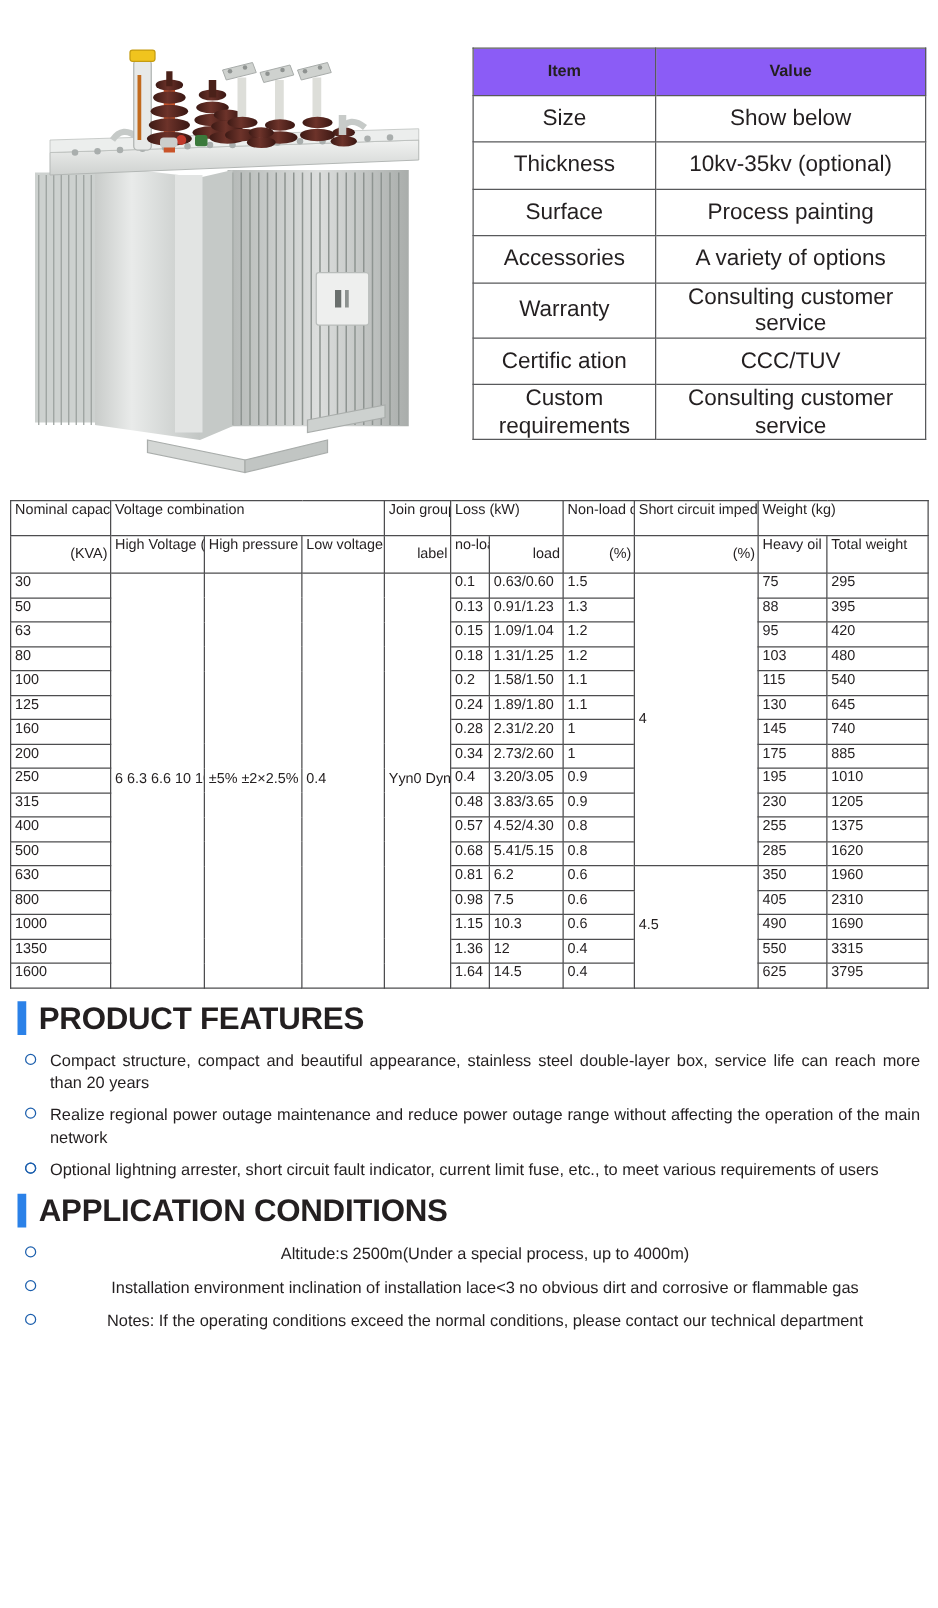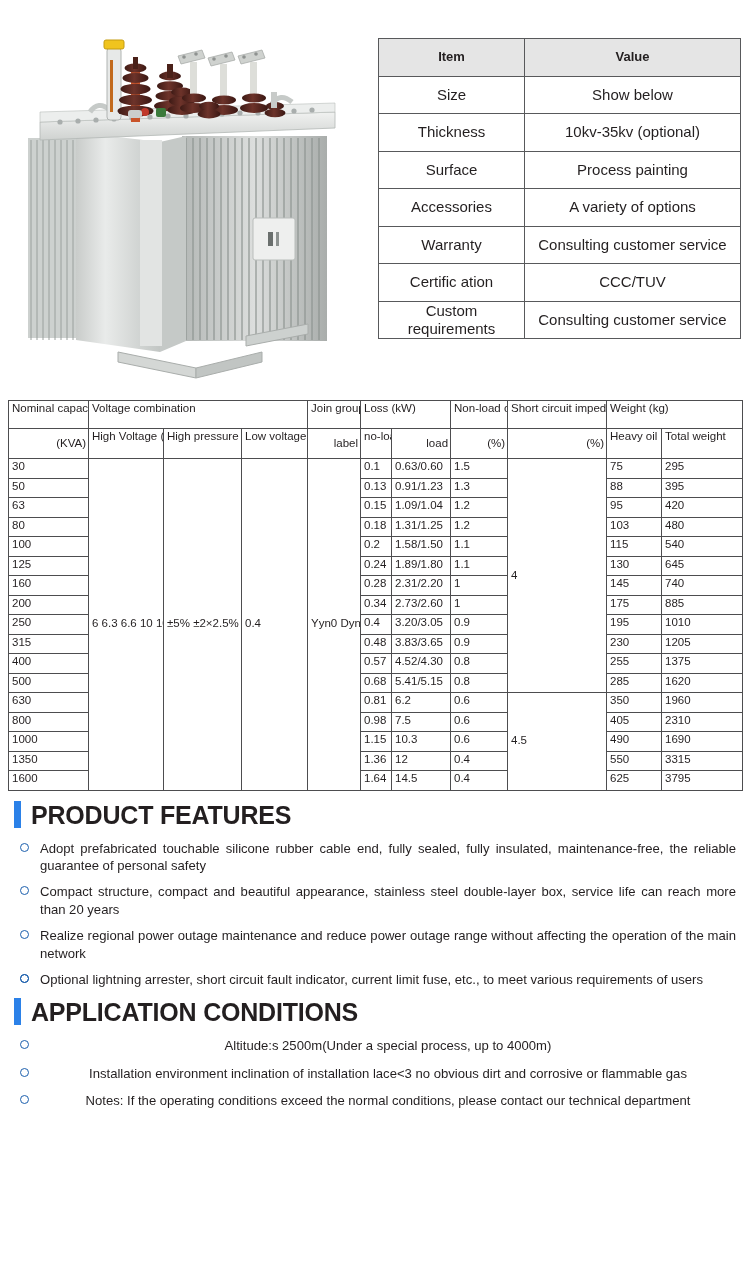--- a/index.html
+++ b/index.html
@@ -21,27 +21,27 @@
   .photo { position:absolute; left:0; top:0; width:370px; height:395px; }
 
   
   .feat-wrap { width:380px; padding:38px 10px 8px 8px; }
   table.feat { border-collapse:collapse; width:362px; table-layout:fixed; }
   table.feat td, table.feat th {
     border:1px solid #58595b;
     height:37.5px;
     text-align:center;
     vertical-align:middle;
-    font-size:15px;
+    font-size:18px;
     font-weight:400;
     padding:0 3px;
     color:#231f20;
     line-height:1.2;
   }
-  table.feat th { background:#e5e5e5; font-weight:bold; font-size:13px;margin-top:43px; }
+  table.feat th { background:#8b5cf6; font-weight:bold; font-size:13px;margin-top:43px; }
   table.feat col.c1 { width:146px; }
   table.feat col.c2 { width:216px; }
 
   
   .spec-wrap { width:750px; padding:0 8px; margin-top:5px; }
   table.spec {
     border-collapse:collapse;
     width:734px;
     table-layout:fixed;
     font-size:11.5px;
@@ -538,24 +538,20 @@
 </div>
 
 <div class="section sec-pf">
   <div class="sec-head">
     <div class="sec-bar"></div>
     <div class="sec-title">PRODUCT FEATURES</div>
   </div>
   <ul class="blist">
     <li>
       <span class="bullet"></span>
-      <span>Adopt prefabricated touchable silicone rubber cable end, fully sealed, fully insulated, maintenance-free, the reliable guarantee of personal safety</span>
-    </li>
-    <li>
-      <span class="bullet"></span>
       <span>Compact structure, compact and beautiful appearance, stainless steel double-layer box, service life can reach more than 20 years</span>
     </li>
     <li>
       <span class="bullet"></span>
       <span>Realize regional power outage maintenance and reduce power outage range without affecting the operation of the main network</span>
     </li>
     <li>
       <span class="bullet"></span>
     </li>
     <li>

